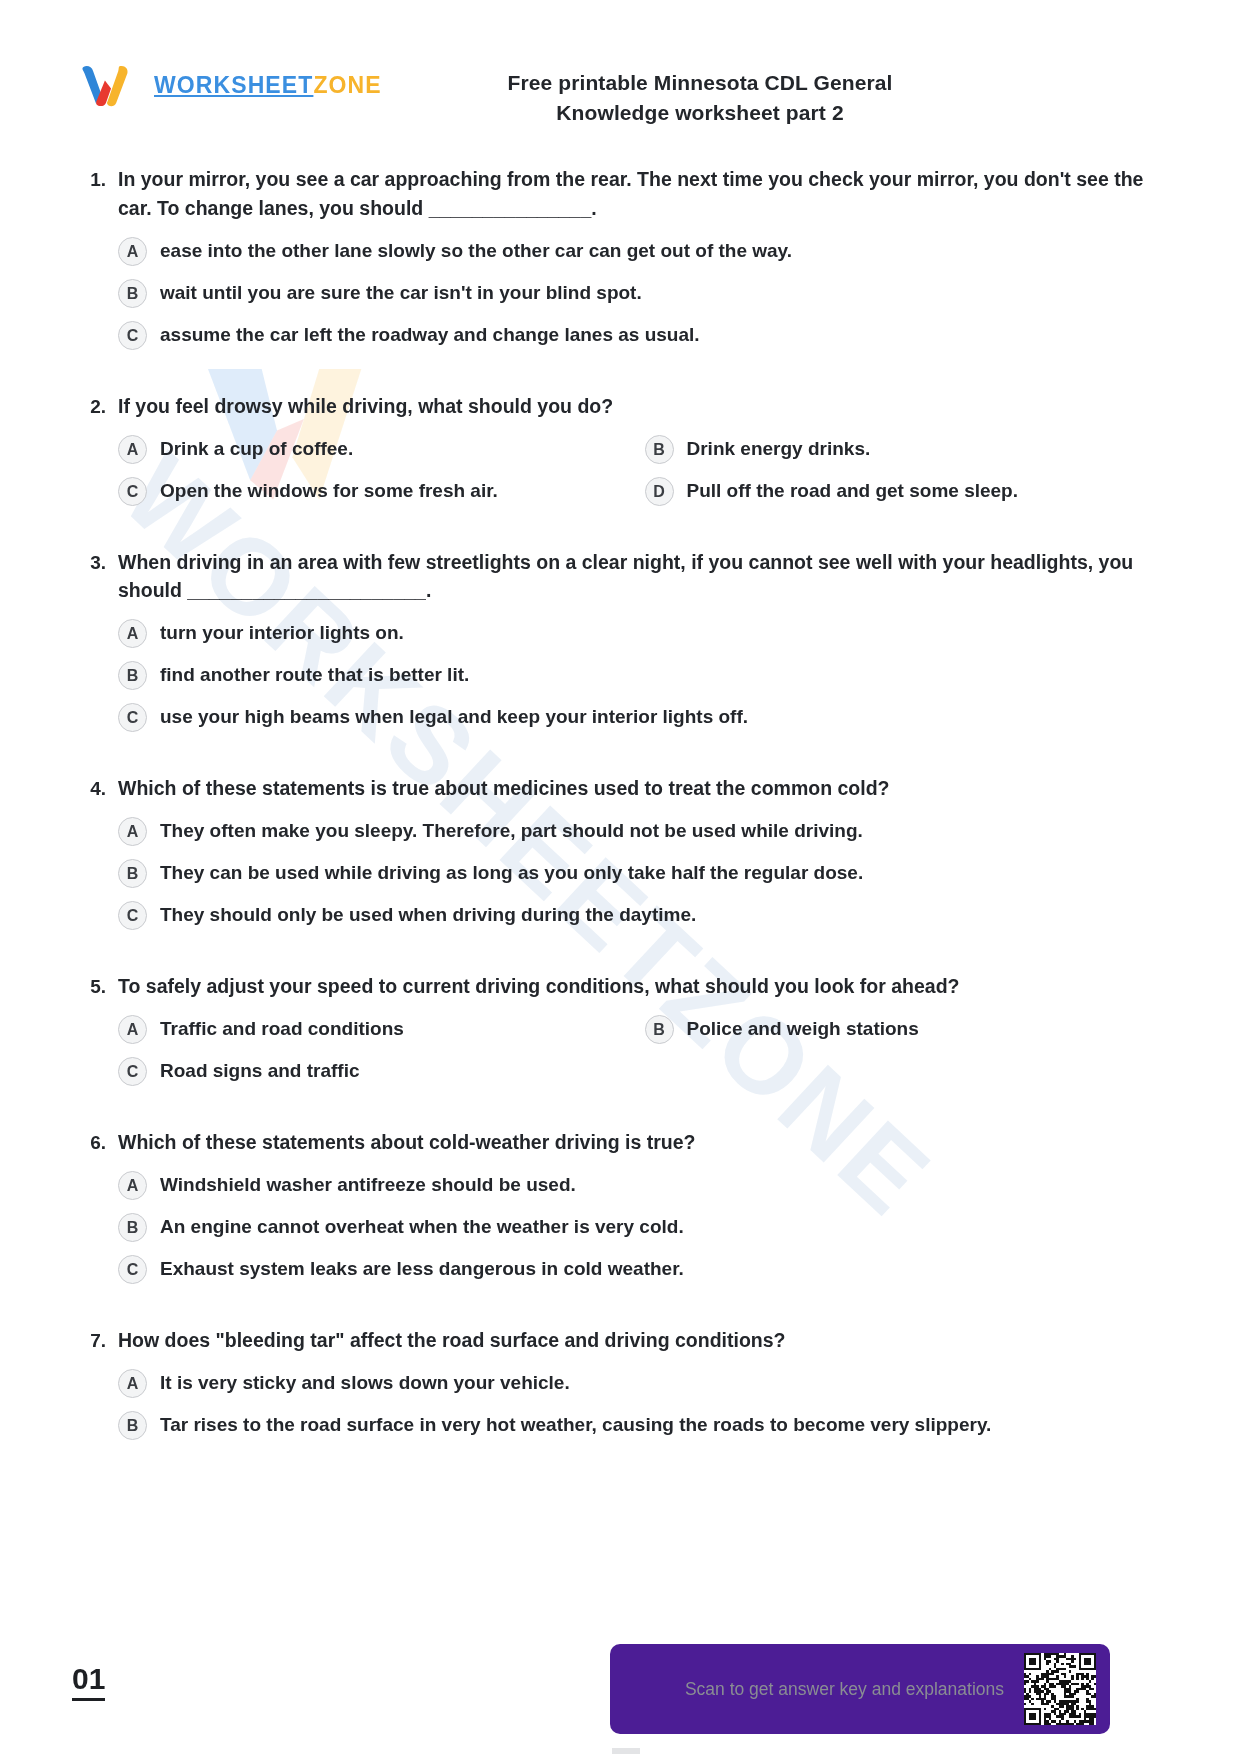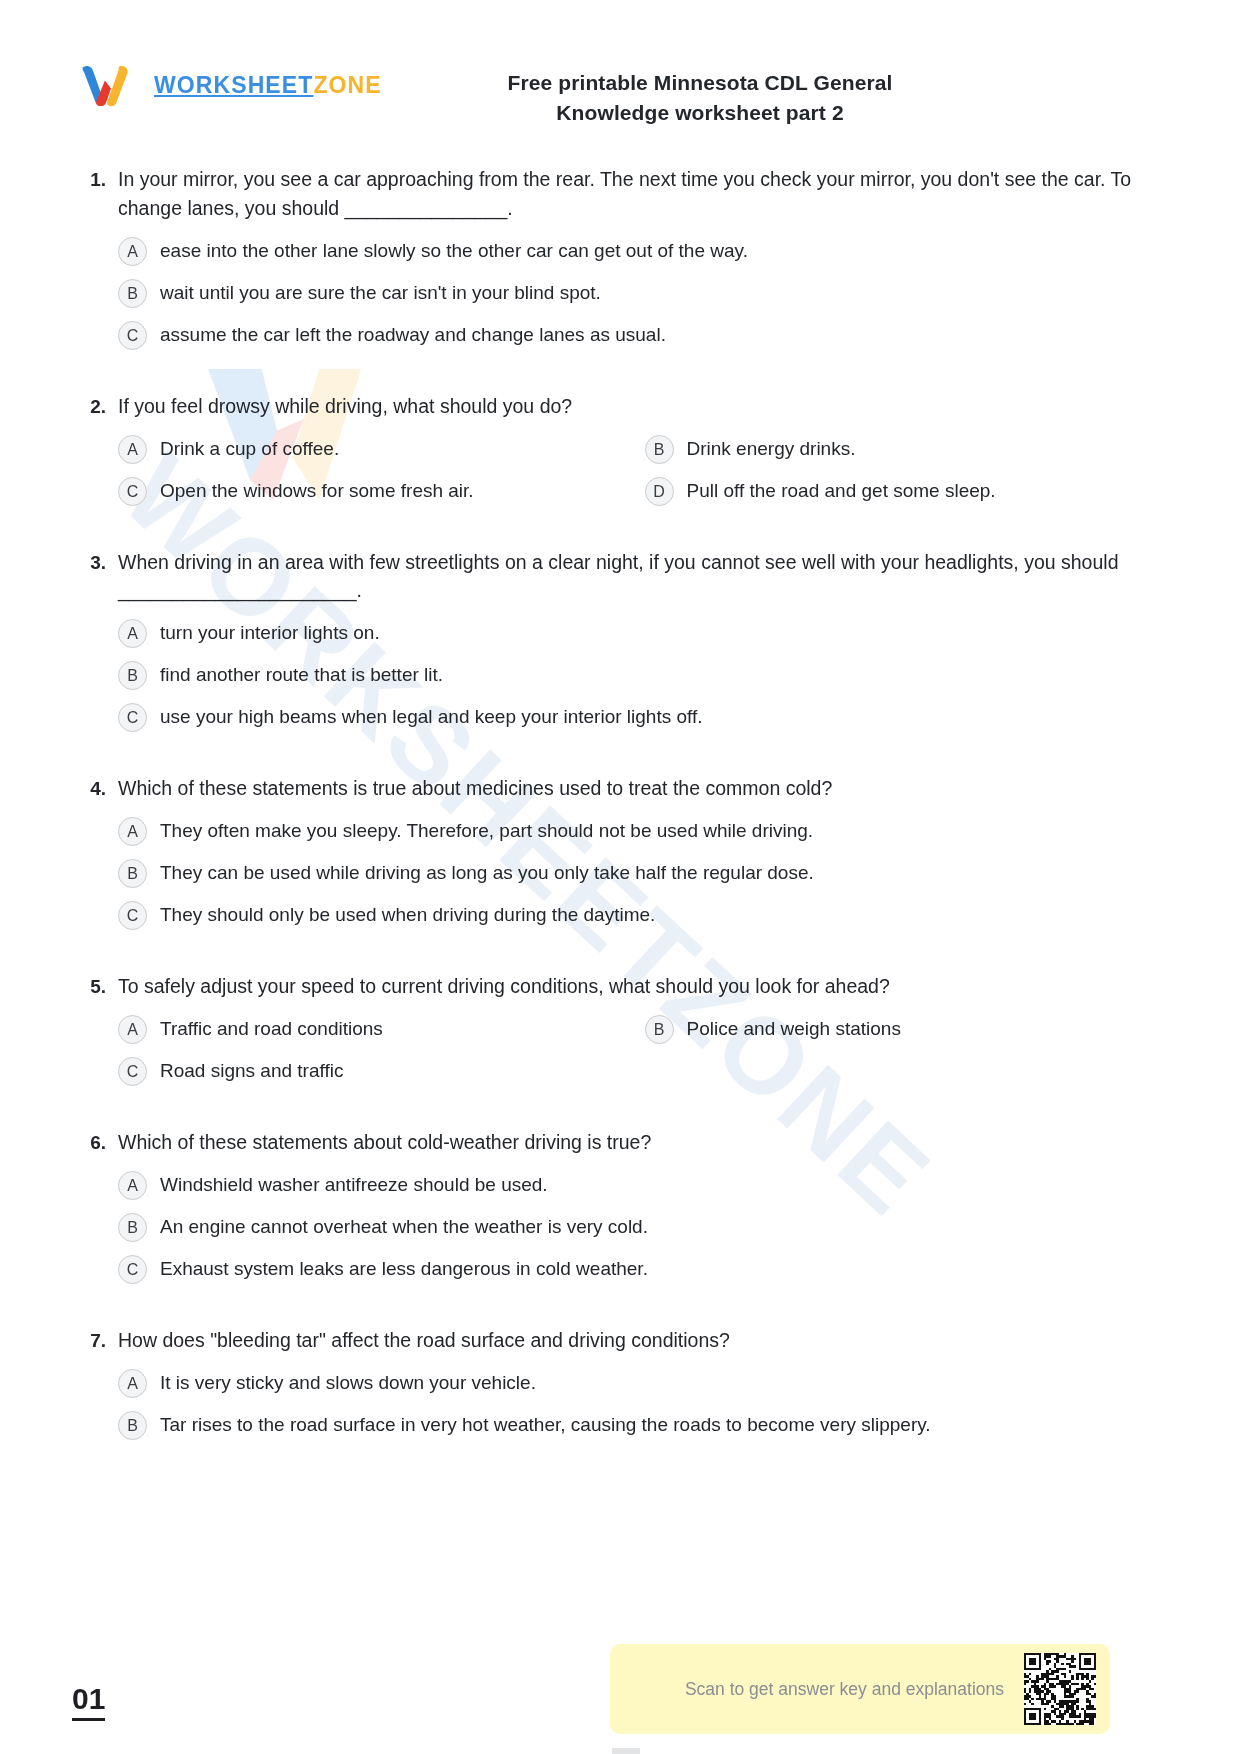--- a/index.html
+++ b/index.html
@@ -102,21 +102,21 @@
     width: 40px;
     flex: 0 0 40px;
     font-size: 19px;
     font-weight: 700;
     color: #23262b;
     text-align: right;
     padding-right: 12px;
     padding-top: 1px;
     line-height: 1.48;
   }
-  .q-body { flex: 1 1 auto; min-width: 0; }
+  .q-body { flex: 1 1 auto; min-width: 0; font-weight: bold; }
   .q-text {
     font-size: 19.5px;
     line-height: 1.48;
     color: #23262b;
     margin: 0 0 13px 0;
   }
   .options { display: block; }
   .options.two-col {
     display: grid;
     grid-template-columns: 1fr 1fr;
@@ -160,29 +160,28 @@
   .page-num {
     position: absolute;
     left: 72px;
     top: 28px;
     font-size: 30px;
     font-weight: 700;
     color: #1d1f23;
     border-bottom: 3px solid #1d1f23;
     padding-bottom: 4px;
     line-height: 1;
-    margin-top: 20px;
   }
   .scan-box {
     position: absolute;
     left: 610px;
     top: 8px;
     width: 500px;
     height: 90px;
-    background: #fef9c3;
+    background: #4c1d95;
     border-radius: 10px;
     display: flex;
     align-items: center;
     justify-content: flex-end;
     padding-right: 14px;
   }
   .scan-label {
     font-size: 17.5px;
     color: #8a8d93;
     margin-right: 20px;

